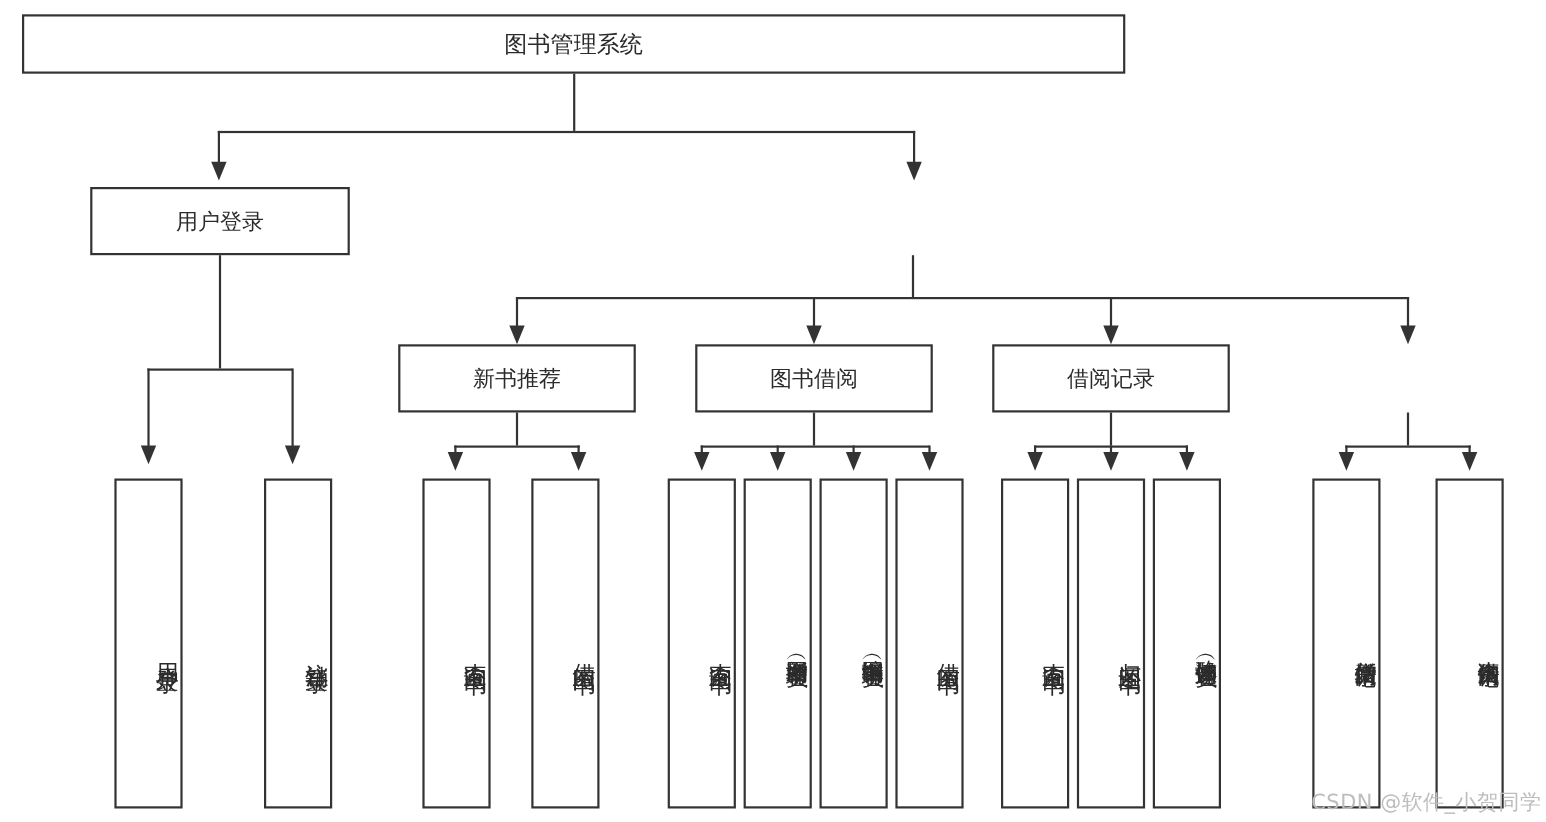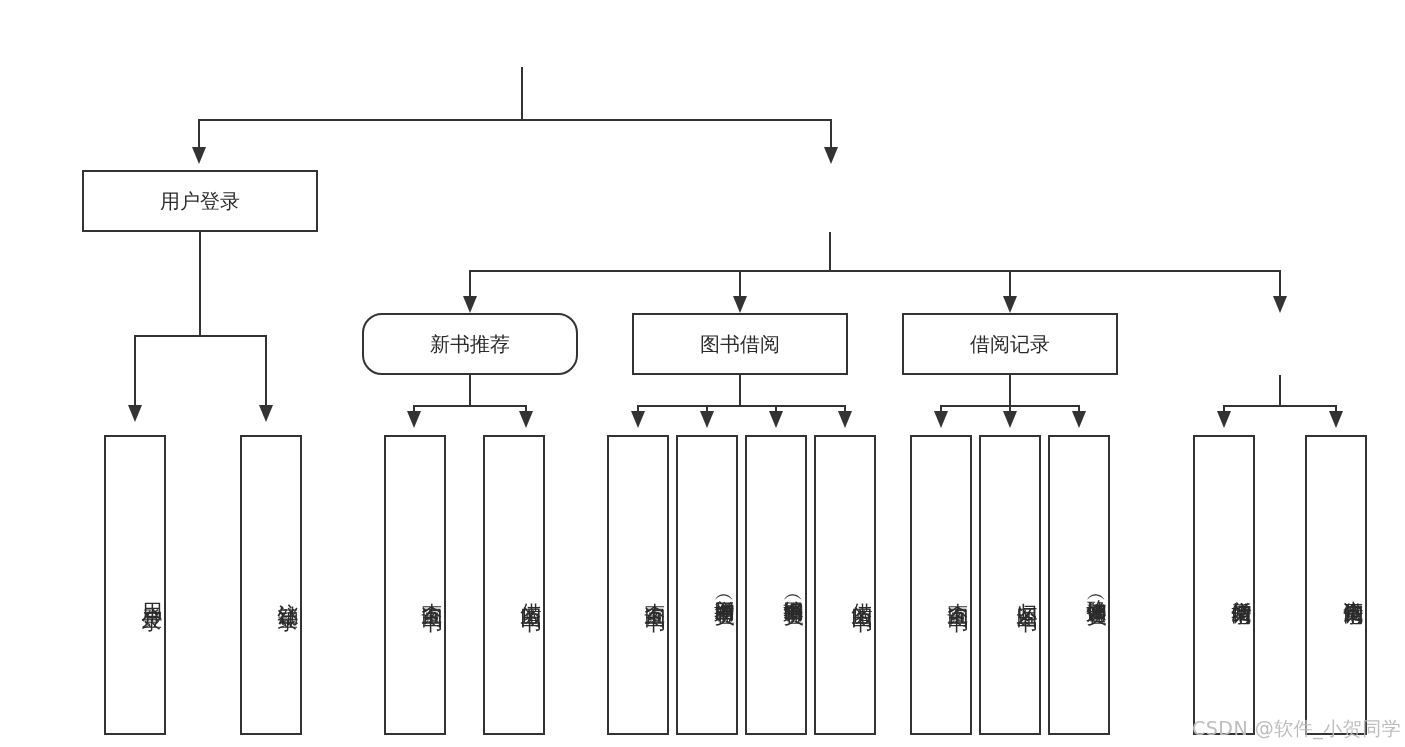--- a/index.html
+++ b/index.html
@@ -79,20 +79,23 @@
     white-space:nowrap;
     letter-spacing:0.5px;
     user-select:none;
   }
 </style>
 </head>
 <body>
 
 <div id="canvas">
 
+  <div class="node root" style="left:20px; top:13px; width:1003px; height:54px;">
+    <span>图书管理系统</span>
+  </div>
 
   <div class="ln v" style="left:521px; top:67px; width:2px; height:52px;"></div>
 
   <div class="ln h" style="left:198px; top:119px; width:634px; height:2px;"></div>
 
   <div class="ln v" style="left:198px; top:119px; width:2px; height:30px;"></div>
   <div class="arrow" style="left:192px; top:147px;"></div>
 
   <div class="ln v" style="left:830px; top:119px; width:2px; height:30px;"></div>
   <div class="arrow" style="left:824px; top:147px;"></div>
@@ -117,21 +120,21 @@
 
   <div class="ln v" style="left:739px; top:270px; width:2px; height:28px;"></div>
   <div class="arrow" style="left:733px; top:296px;"></div>
 
   <div class="ln v" style="left:1009px; top:270px; width:2px; height:28px;"></div>
   <div class="arrow" style="left:1003px; top:296px;"></div>
 
   <div class="ln v" style="left:1279px; top:270px; width:2px; height:28px;"></div>
   <div class="arrow" style="left:1273px; top:296px;"></div>
 
-  <div class="node lvl2" style="left:362px; top:313px; width:216px; height:62px;border-radius:20px;">
+  <div class="node lvl2" style="left:362px; top:313px; width:216px; height:62px;">
     <span>新书推荐</span>
   </div>
   <div class="node lvl2" style="left:632px; top:313px; width:216px; height:62px;">
     <span>图书借阅</span>
   </div>
   <div class="node lvl2" style="left:902px; top:313px; width:216px; height:62px;">
     <span>借阅记录</span>
   </div>
 
   <div class="ln v" style="left:469px; top:375px; width:2px; height:30px;"></div>

